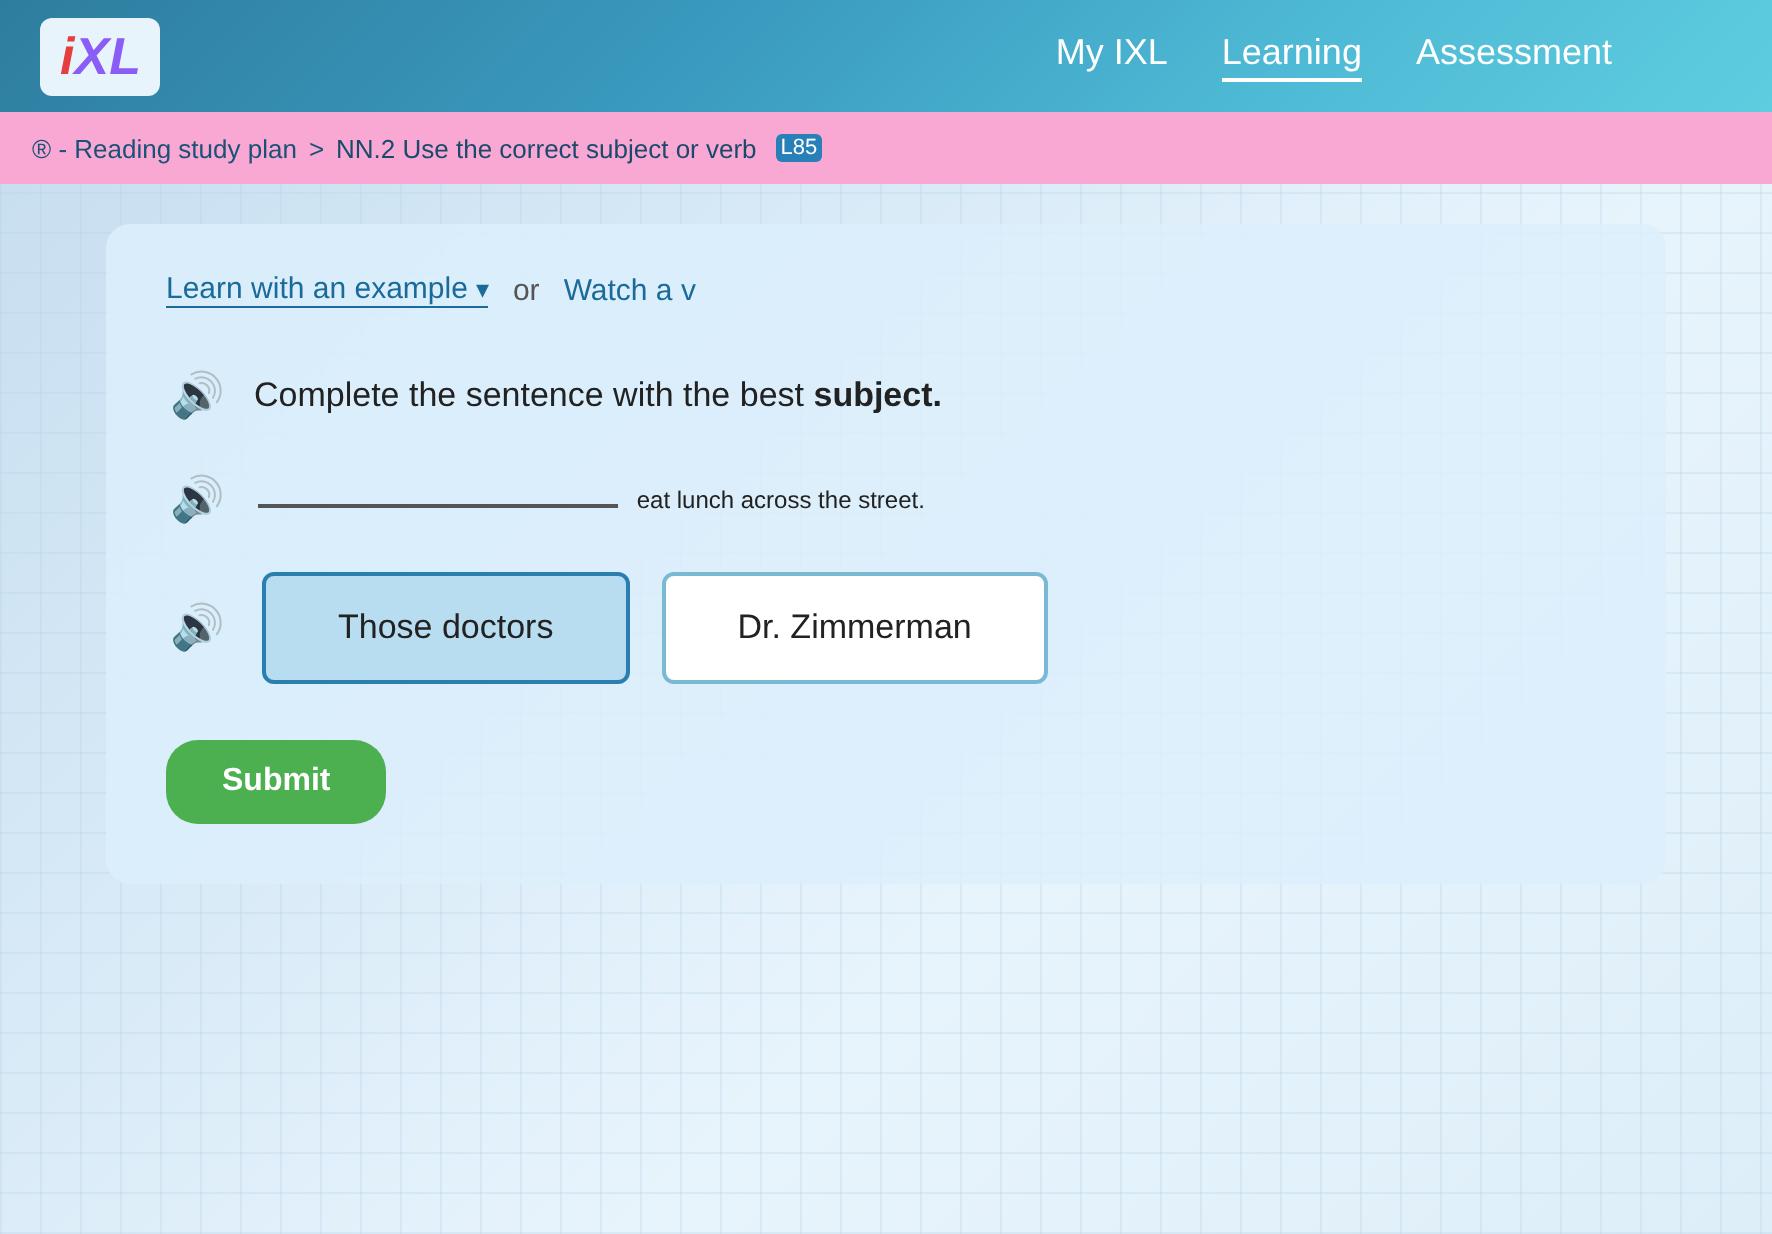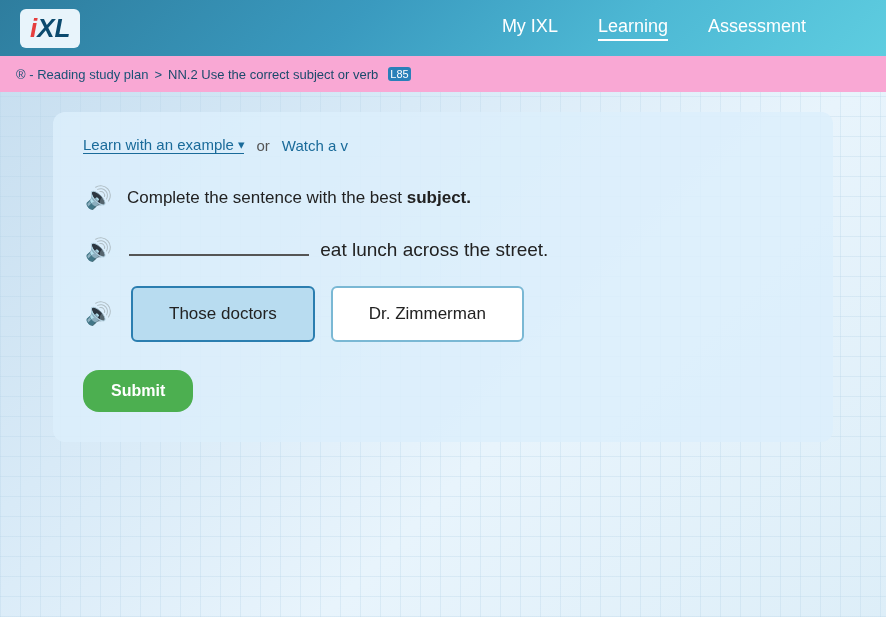--- a/index.html
+++ b/index.html
@@ -28,21 +28,21 @@
       align-items: center;
     }
     .logo-text {
       font-size: 26px;
       font-weight: 900;
       color: #2b6cb0;
       font-style: italic;
     }
     .nav-links {
       display: flex;
-      gap: 40px;
+      gap: 27px;
       margin-left: auto;
       margin-right: 60px;
     }
     .nav-link {
       color: white;
       font-size: 18px;
       font-weight: 500;
       text-decoration: none;
       cursor: pointer;
     }
@@ -180,21 +180,21 @@
       gap: 8px;
       margin-bottom: 20px;
     }
     .blank-underline {
       display: inline-block;
       width: 180px;
       border-bottom: 2px solid #555;
       margin: 0 6px;
     }
     .blank-text {
-      font-size: 19px;
+      font-size: 12px;
       color: #222;
     }
 
     
     .choices-row {
       display: flex;
       align-items: center;
       gap: 16px;
       margin-bottom: 28px;
     }
@@ -226,21 +226,21 @@
       cursor: pointer;
       transition: background 0.15s;
     }
   </style>
 </head>
 <body>
 
 <nav class="top-nav">
   <div class="logo-area">
     <span class="logo-text">
-      <span style="color:#e53e3e;">i</span><span style="color:#0c4a6e;">XL</span>
+      <span style="color:#e53e3e;">i</span><span style="color:#8b5cf6;">XL</span>
     </span>
   </div>
   <div class="nav-links">
     <span class="nav-link">My IXL</span>
     <span class="nav-link active">Learning</span>
     <span class="nav-assessment">Assessment</span>
   </div>
 </nav>
 
 <div class="breadcrumb-bar">

